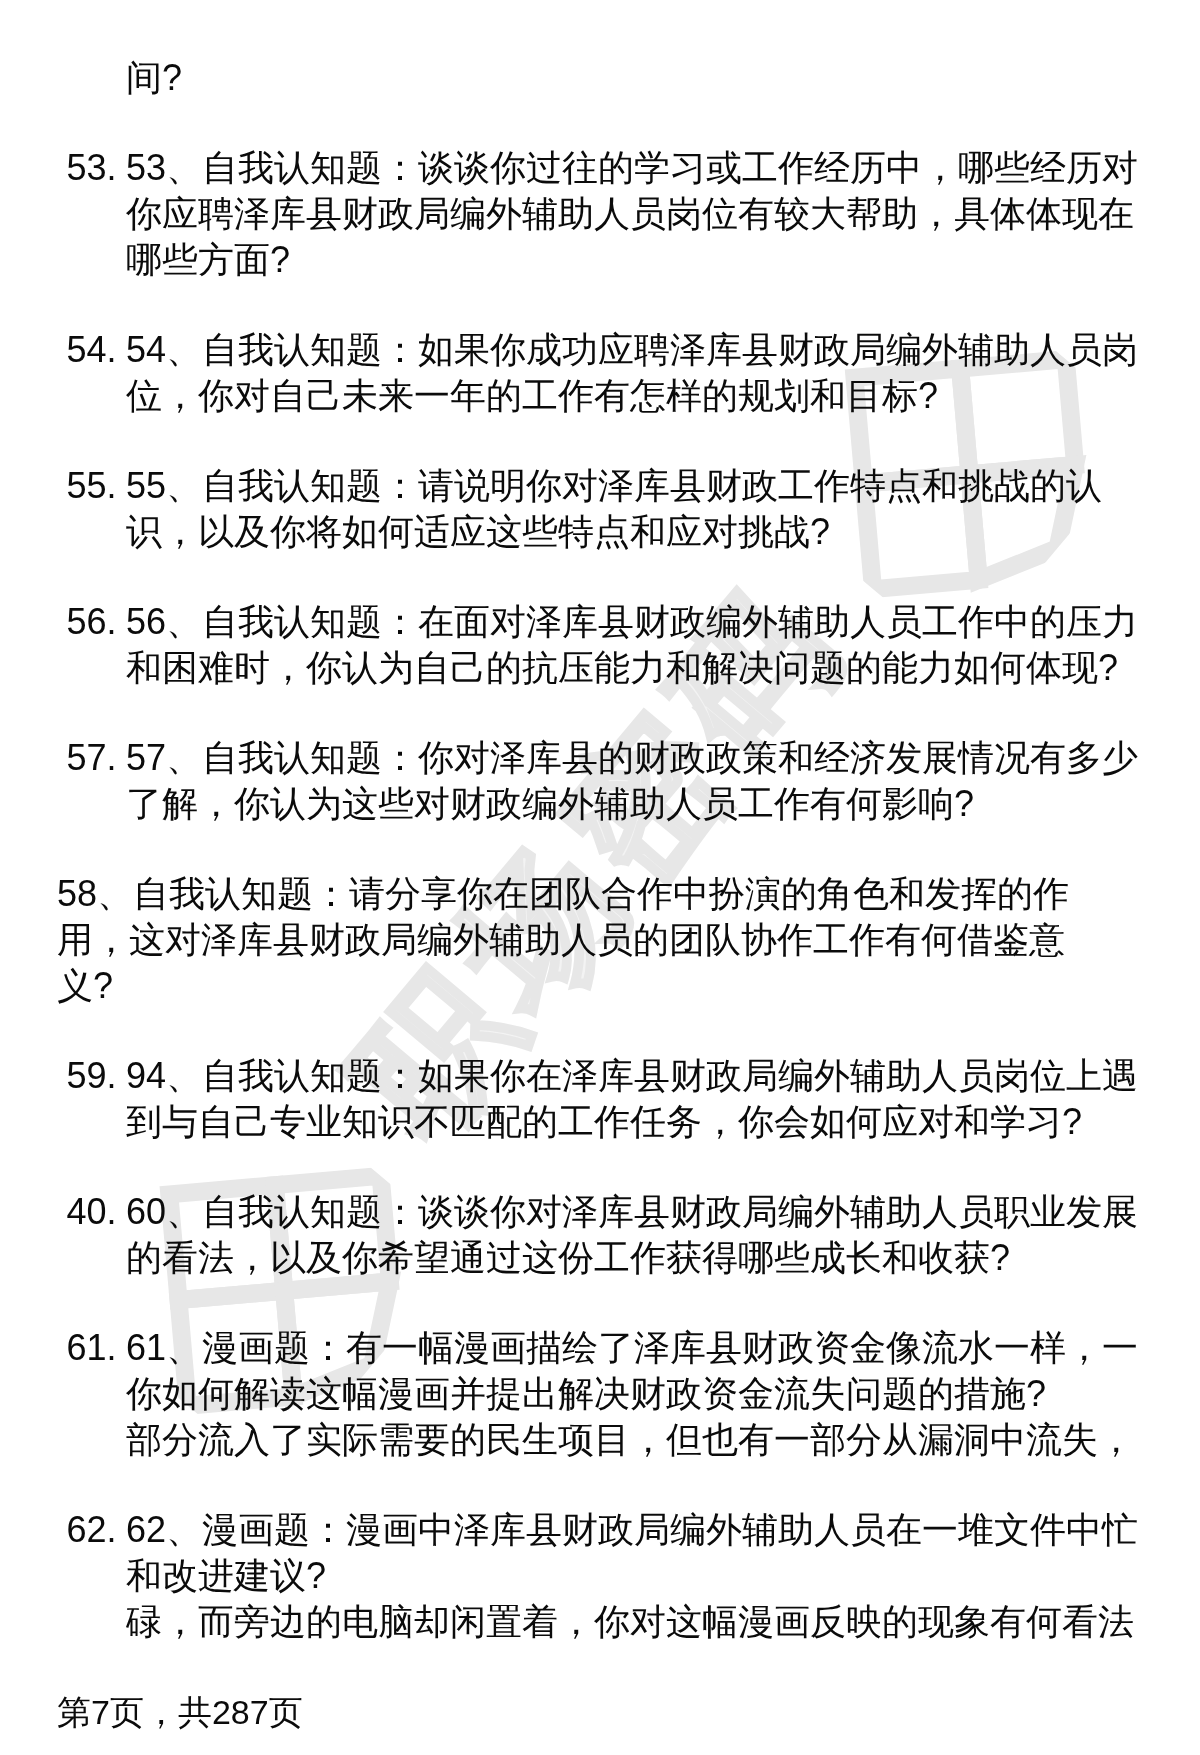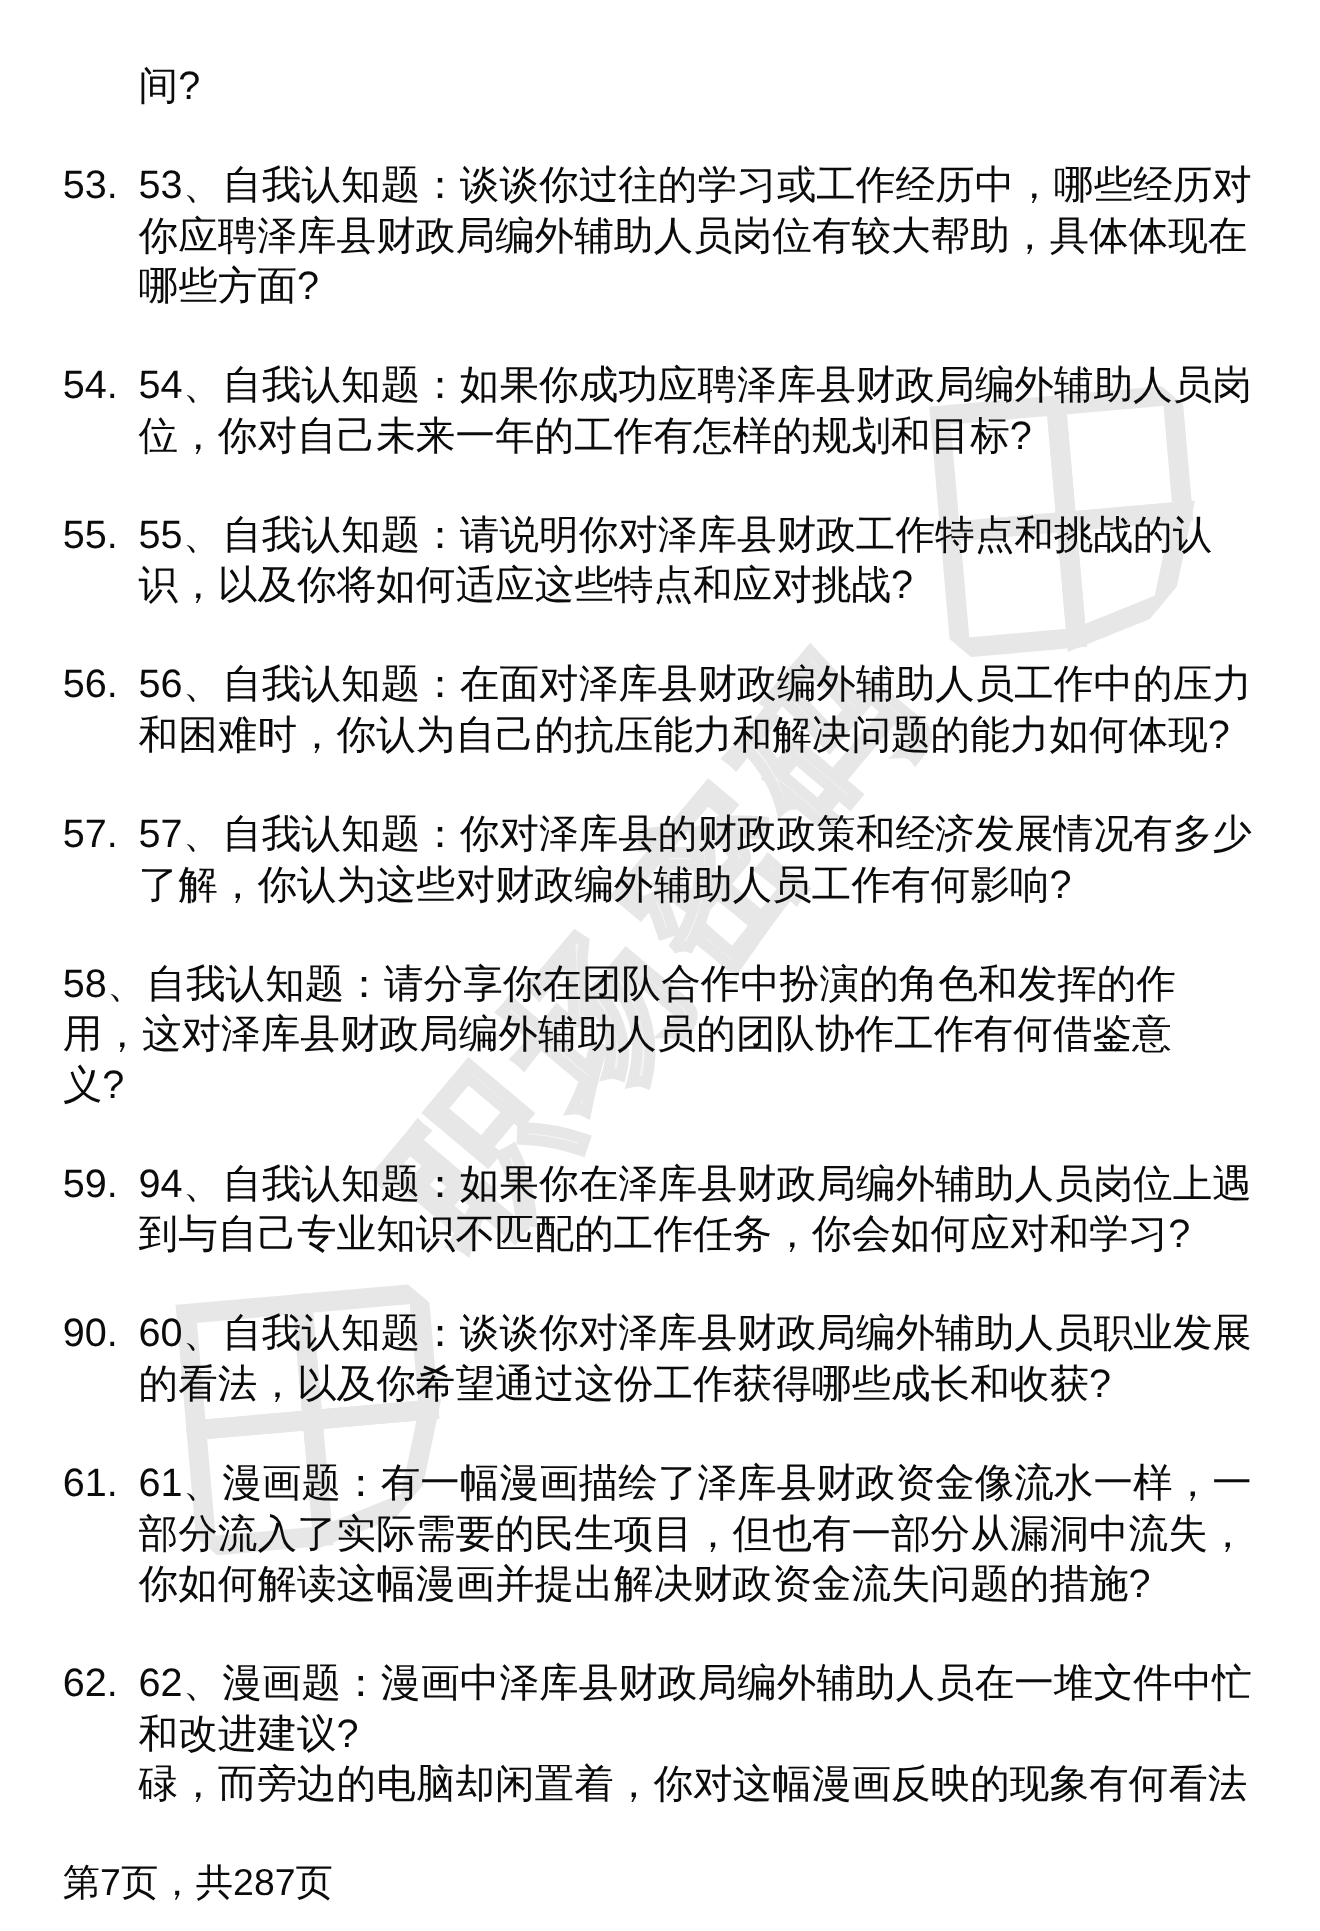--- a/index.html
+++ b/index.html
@@ -51,20 +51,21 @@
   .row {
     display: flex;
     margin-bottom: 44px;
   }
   .marker {
     flex: 0 0 69px;
     width: 69px;
     font-size: 36px;
     line-height: 46px;
     white-space: nowrap;
+    text-align: center;
   }
   .qtext {
     flex: 1 1 auto;
     min-width: 0;
   }
   .qline {
     font-size: 36px;
     line-height: 46px;
     white-space: nowrap;
   }
@@ -158,33 +159,33 @@
 
   <div class="row">
     <div class="marker">59.</div>
     <div class="qtext">
       <div class="qline">94、自我认知题：如果你在泽库县财政局编外辅助人员岗位上遇</div>
       <div class="qline">到与自己专业知识不匹配的工作任务，你会如何应对和学习?</div>
     </div>
   </div>
 
   <div class="row">
-    <div class="marker">90.</div>
+    <div class="marker">40.</div>
     <div class="qtext">
       <div class="qline">60、自我认知题：谈谈你对泽库县财政局编外辅助人员职业发展</div>
       <div class="qline">的看法，以及你希望通过这份工作获得哪些成长和收获?</div>
     </div>
   </div>
 
   <div class="row">
     <div class="marker">61.</div>
     <div class="qtext">
       <div class="qline">61、漫画题：有一幅漫画描绘了泽库县财政资金像流水一样，一</div>
+      <div class="qline">你如何解读这幅漫画并提出解决财政资金流失问题的措施?</div>
       <div class="qline">部分流入了实际需要的民生项目，但也有一部分从漏洞中流失，</div>
-      <div class="qline">你如何解读这幅漫画并提出解决财政资金流失问题的措施?</div>
     </div>
   </div>
 
   <div class="row">
     <div class="marker">62.</div>
     <div class="qtext">
       <div class="qline">62、漫画题：漫画中泽库县财政局编外辅助人员在一堆文件中忙</div>
       <div class="qline">和改进建议?</div>
       <div class="qline">碌，而旁边的电脑却闲置着，你对这幅漫画反映的现象有何看法</div>
     </div>

